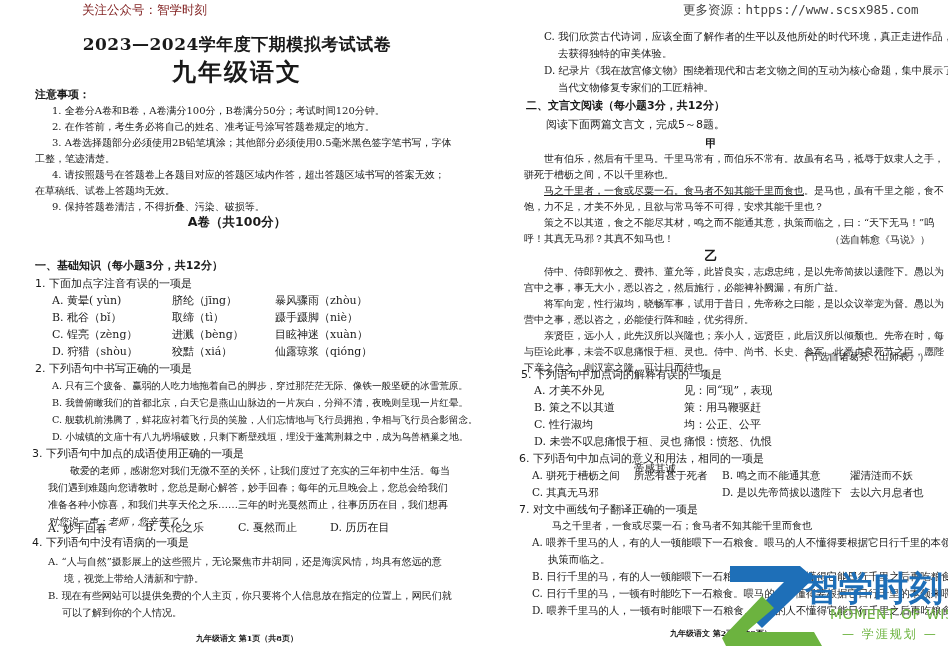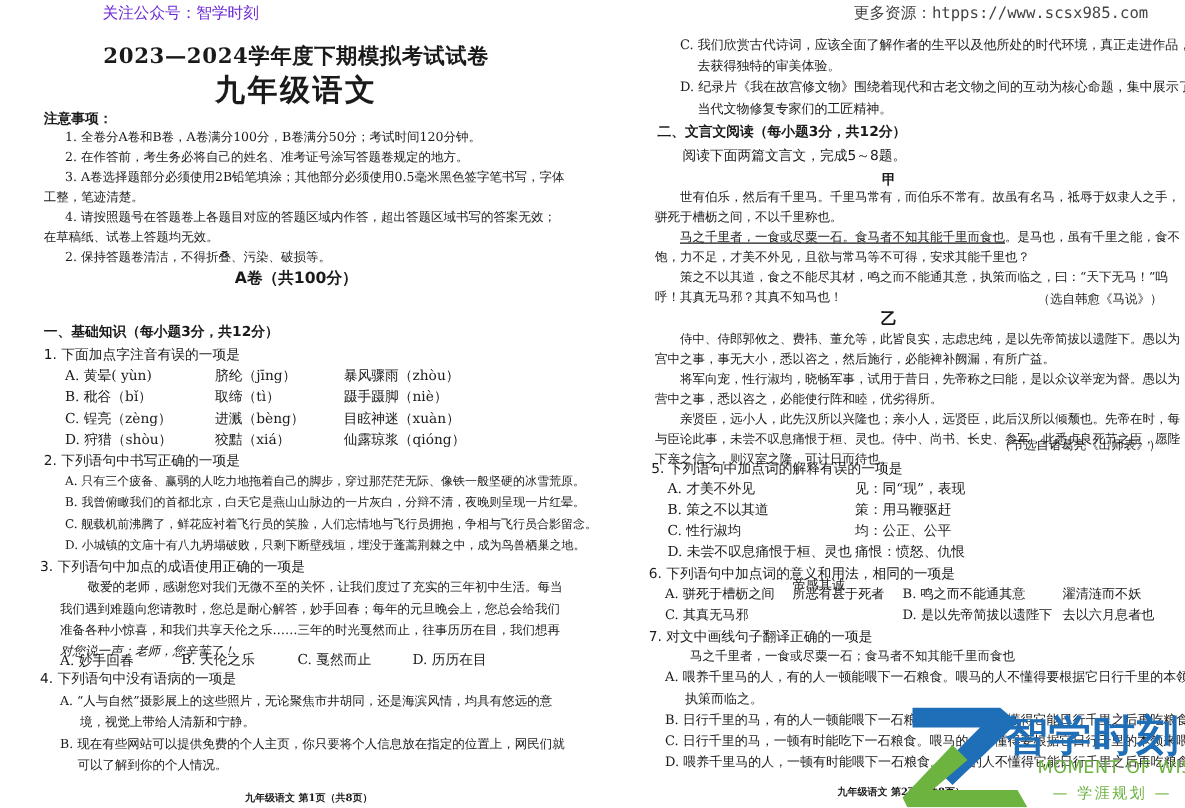--- a/index.html
+++ b/index.html
@@ -1,20 +1,20 @@
 <!DOCTYPE html>
 <html><head>
 <meta charset="utf-8">
 <style>
   * { box-sizing: border-box; margin: 0; padding: 0; }
   html, body { width: 948px; height: 646px; overflow: hidden; background: #ffffff; }
   body { position: relative; font-family: "DejaVu Serif", "Liberation Serif", serif; color: #1a1a1a; }
 
   .topbar { position: absolute; top: 0; left: 0; width: 948px; height: 22px; }
-  .topbar .left { position: absolute; left: 82px; top: 2px; font-size: 12.5px; color: #6d28d9; font-family: "DejaVu Sans", sans-serif; }
+  .topbar .left { position: absolute; left: 82px; top: 2px; font-size: 12.5px; color: #7f1d1d; font-family: "DejaVu Sans", sans-serif; }
   .topbar .right { position: absolute; left: 683px; top: 2px; font-size: 12.5px; color: #444; font-family: "DejaVu Sans Mono", monospace; }
   .topbar .right .cn { font-family: "DejaVu Sans", sans-serif; }
 
   .page { position: absolute; top: 0; height: 538px; }
   .page-left { left: 0; width: 474px; }
   .page-right { left: 474px; width: 474px; }
 
   .title1 { position: absolute; top: 33px; left: 0; width: 474px; text-align: center; font-weight: bold; font-size: 17px; letter-spacing: 0.5px; }
   .title2 { position: absolute; top: 56px; left: 0; width: 474px; text-align: center; font-weight: bold; font-size: 24px; letter-spacing: 2px; }
 
@@ -47,21 +47,21 @@
   <div class="title1">2023—2024学年度下期模拟考试试卷</div>
   <div class="title2">九年级语文</div>
 
   <div class="txt bold sans" style="top:87px; left:35px;">注意事项：</div>
   <div class="txt small" style="top:103px; left:52px;">1. 全卷分A卷和B卷，A卷满分100分，B卷满分50分；考试时间120分钟。</div>
   <div class="txt small" style="top:119px; left:52px;">2. 在作答前，考生务必将自己的姓名、准考证号涂写答题卷规定的地方。</div>
   <div class="txt small" style="top:135px; left:52px;">3. A卷选择题部分必须使用2B铅笔填涂；其他部分必须使用0.5毫米黑色签字笔书写，字体</div>
   <div class="txt small" style="top:151px; left:35px;">工整，笔迹清楚。</div>
   <div class="txt small" style="top:167px; left:52px;">4. 请按照题号在答题卷上各题目对应的答题区域内作答，超出答题区域书写的答案无效；</div>
   <div class="txt small" style="top:183px; left:35px;">在草稿纸、试卷上答题均无效。</div>
-  <div class="txt small" style="top:199px; left:52px;">2. 保持答题卷清洁，不得折叠、污染、破损等。</div>
+  <div class="txt small" style="top:199px; left:52px;">9. 保持答题卷清洁，不得折叠、污染、破损等。</div>
 
   <div class="txt bold sans center" style="top:214px; left:0; width:474px; font-size:12.5px;">A卷（共100分）</div>
   <div class="txt bold sans" style="top:258px; left:35px;">一、基础知识（每小题3分，共12分）</div>
 
   <div class="txt sans" style="top:276px; left:35px;">1. 下面加点字注音有误的一项是</div>
   <div class="opt" style="top:293px; left:52px;">A. 黄晕( yùn)</div>
   <div class="opt" style="top:293px; left:172px;">脐纶（jīng）</div>
   <div class="opt" style="top:293px; left:275px;">暴风骤雨（zhòu）</div>
   <div class="opt" style="top:310px; left:52px;">B. 秕谷（bǐ）</div>
   <div class="opt" style="top:310px; left:172px;">取缔（tì）</div>

